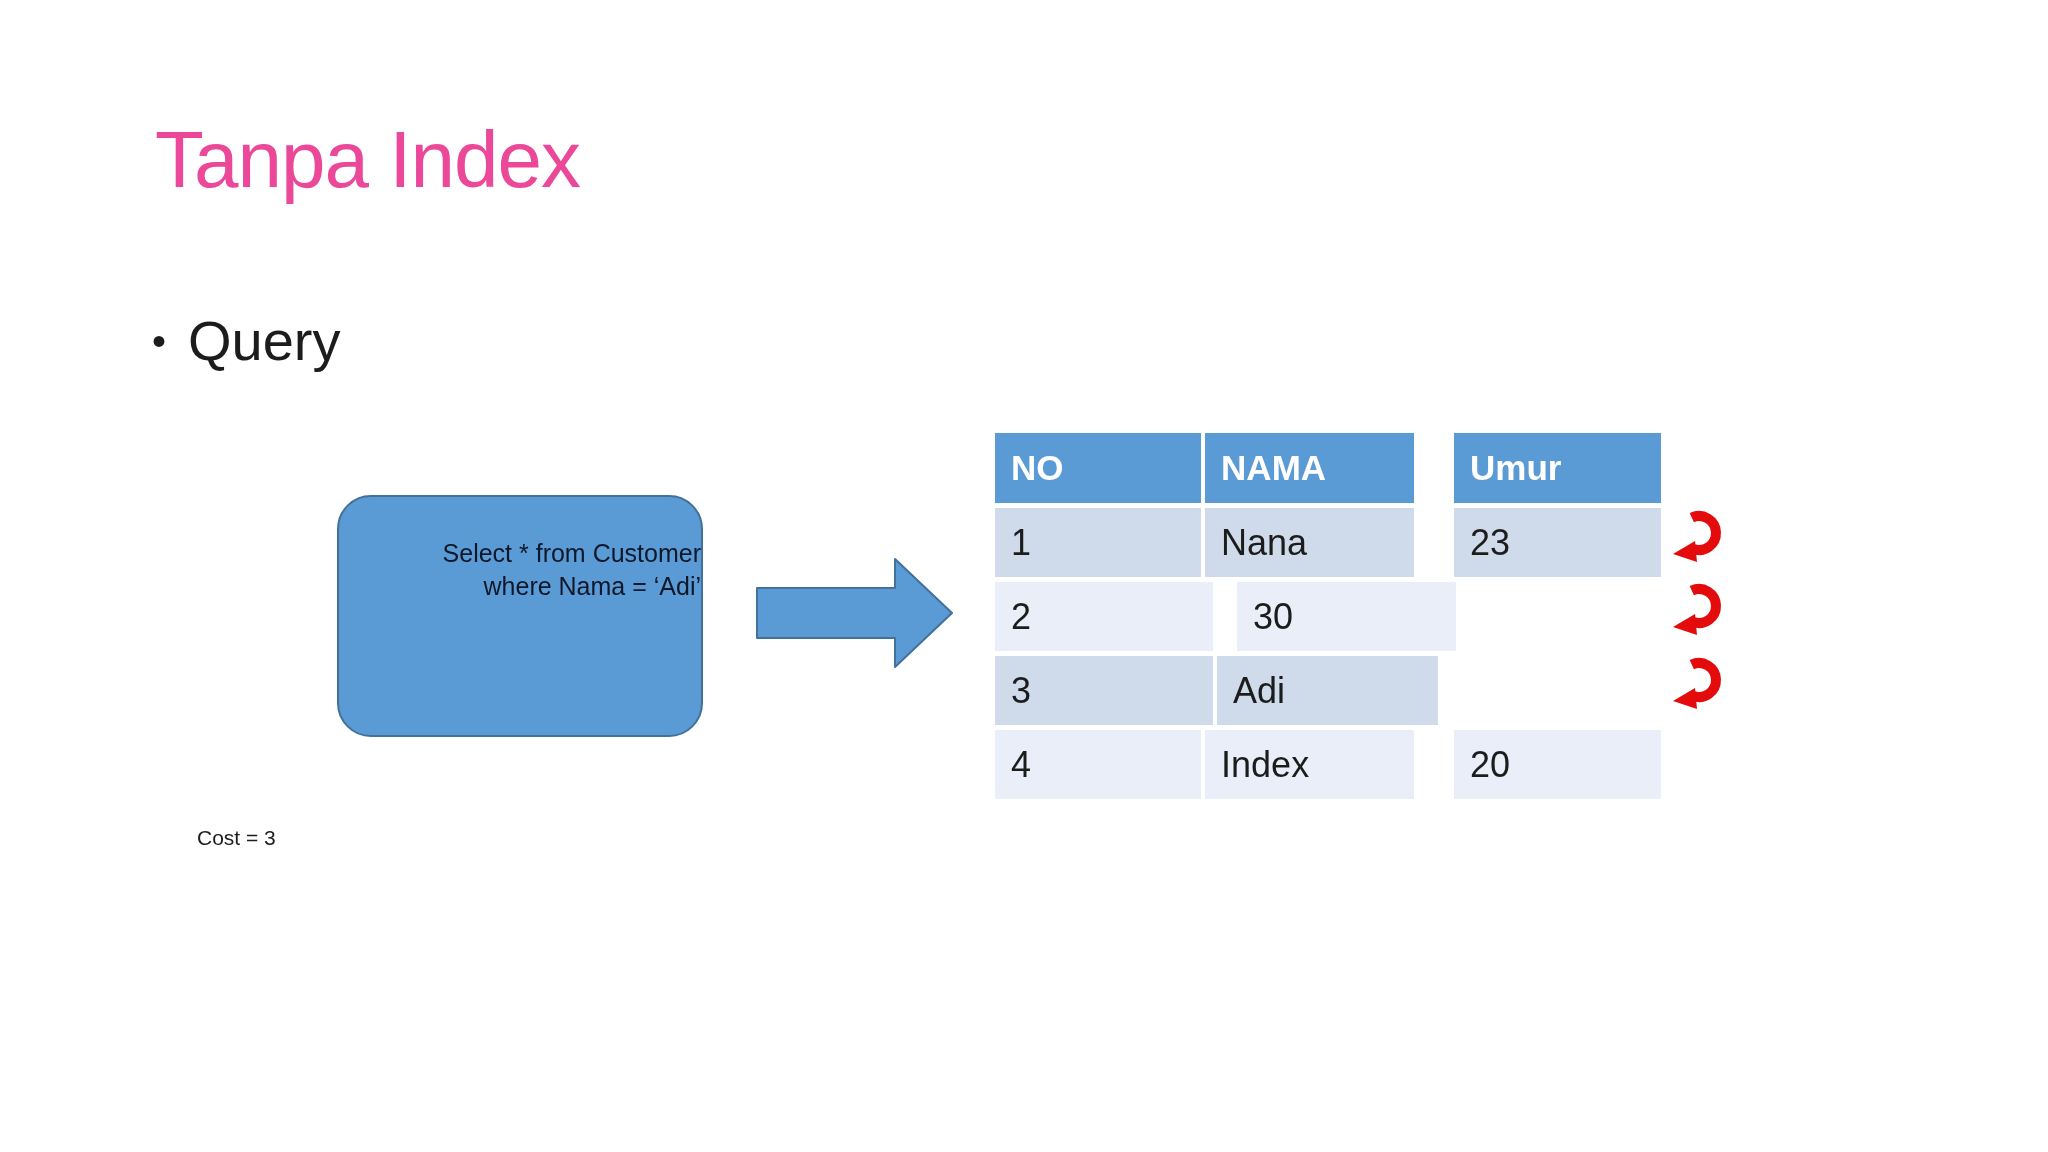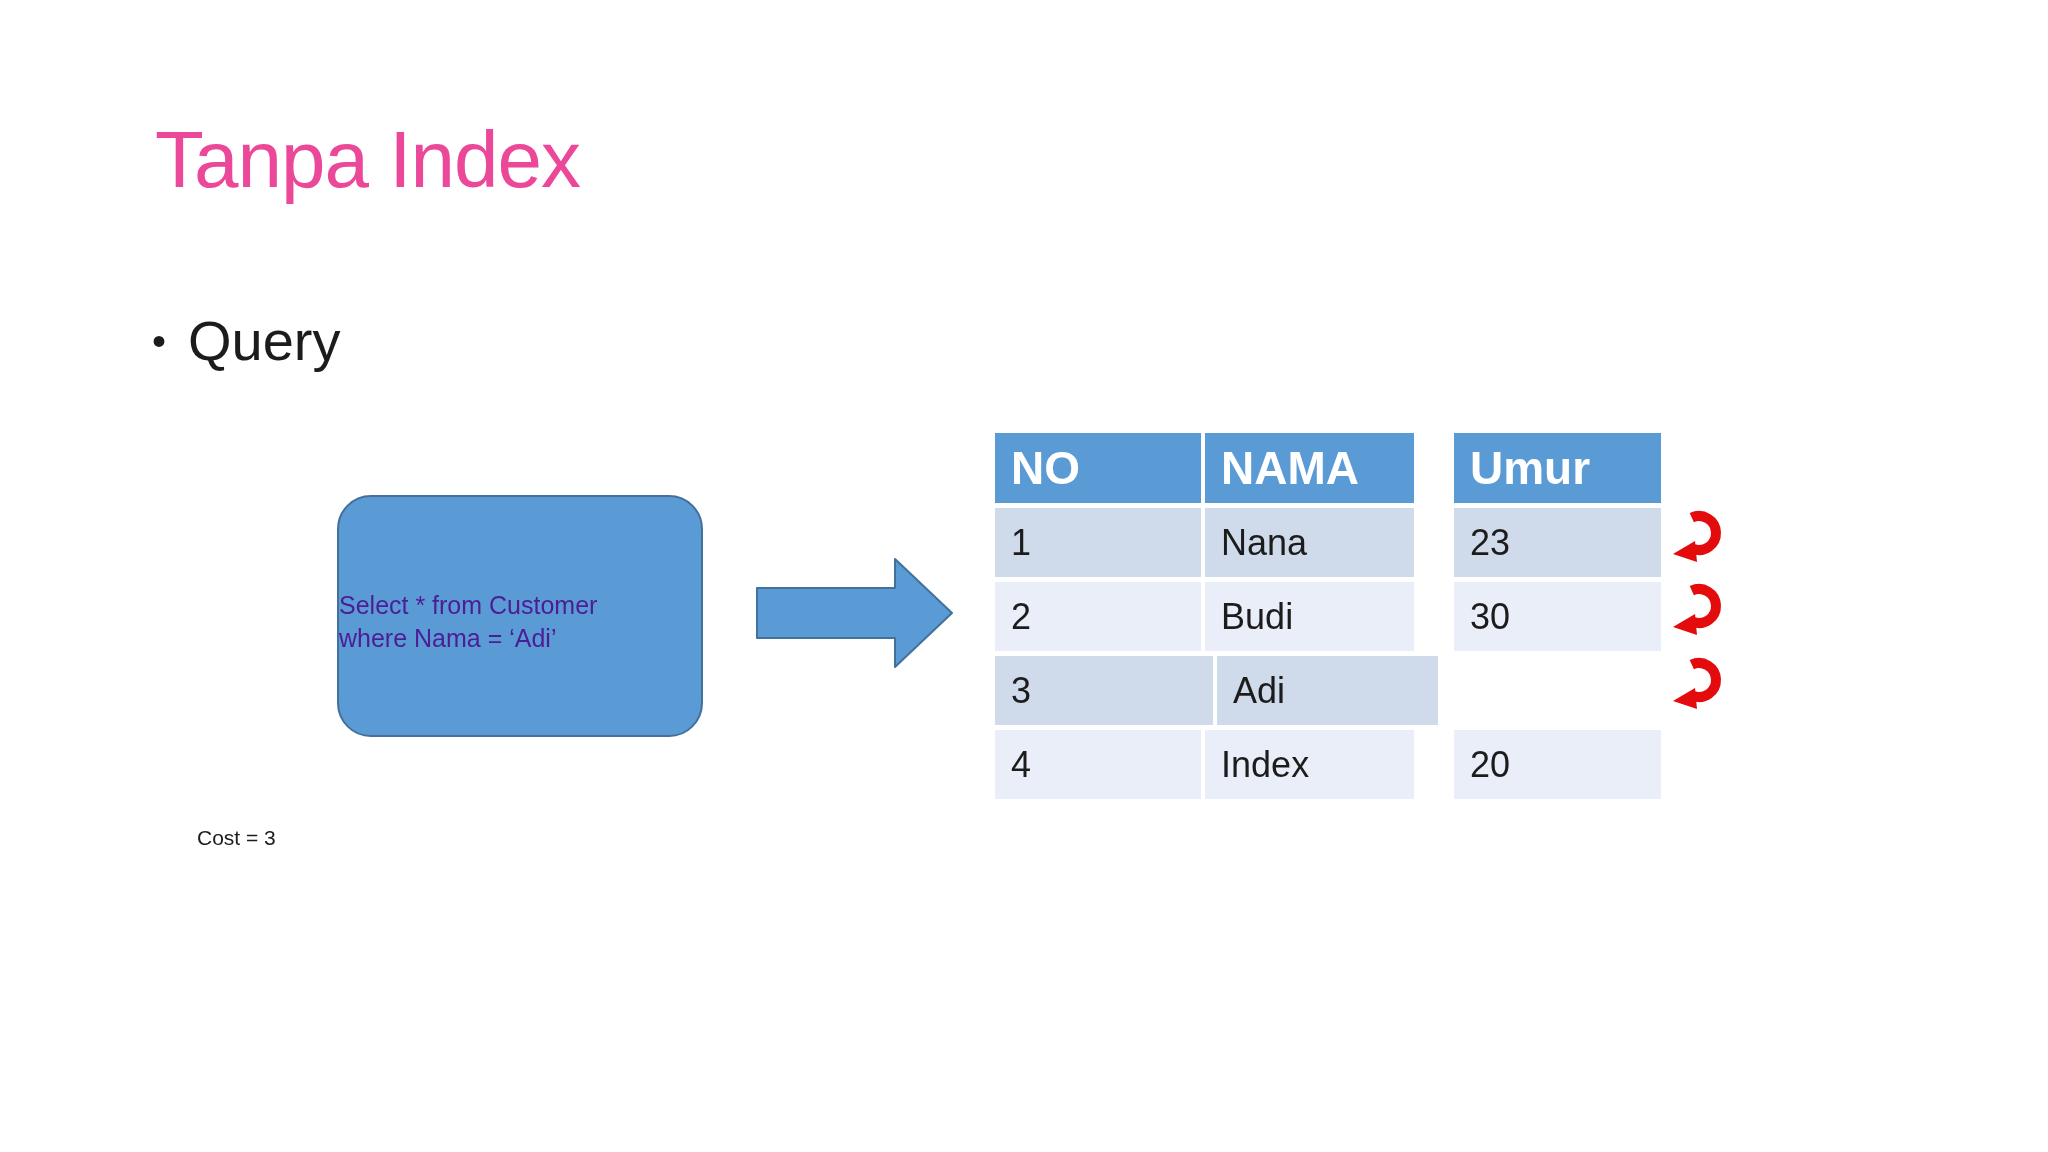--- a/index.html
+++ b/index.html
@@ -14,32 +14,32 @@
   .bullet-line{
     position:absolute;left:152px;top:310px;display:flex;align-items:center;
   }
   .bullet-marker{font-size:40px;margin-right:22px;line-height:1;}
   .bullet-text{font-size:56px;line-height:1.1;}
   .query-box{
     position:absolute;left:337px;top:495px;width:366px;height:242px;
     background:#5B9BD5;border:2px solid #41719C;border-radius:34px;box-sizing:border-box;
   }
   .query-text{
-    padding-top:92px;text-align:left;color:#4c1d95;
+    padding-top:40px;text-align:right;color:#0f172a;
     font-size:25px;line-height:33px;
   }
   .flow-arrow{position:absolute;left:755px;top:556px;}
   .db-table{position:absolute;left:995px;top:433px;width:666px;}
   .t-row{display:flex;margin-bottom:5px;}
   .t-cell{
     display:flex;align-items:center;box-sizing:border-box;
     padding-left:16px;height:69px;font-size:36px;color:#1C1C1C;
   }
   .t-head .t-cell{
-    height:70px;background:#5B9BD5;color:#FFFFFF;font-weight:bold;font-size:46px;
+    height:70px;background:#5B9BD5;color:#FFFFFF;font-weight:bold;font-size:35px;
   }
   .c1{width:218px;margin-right:4px;}
   .c2{width:221px;margin-right:20px;}
   .c3{width:219px;margin-left:20px;}
   .band-dark .t-cell{background:#CFDBEB;}
   .band-light .t-cell{background:#E9EEF8;}
   .t-head .t-cell{background:#5B9BD5;}
   .loop-arrow{position:absolute;left:1672px;}
   .loop-1{top:507px;}
   .loop-2{top:580px;}
@@ -75,21 +75,20 @@
       <div class="t-cell c2">NAMA</div>
       <div class="t-cell c3">Umur</div>
     </div>
     <div class="t-row band-dark">
       <div class="t-cell c1">1</div>
       <div class="t-cell c2">Nana</div>
       <div class="t-cell c3">23</div>
     </div>
     <div class="t-row band-light">
       <div class="t-cell c1">2</div>
-      <div class="t-cell c2">Budi</div>
       <div class="t-cell c3">30</div>
     </div>
     <div class="t-row band-dark">
       <div class="t-cell c1">3</div>
       <div class="t-cell c2">Adi</div>
     </div>
     <div class="t-row band-light">
       <div class="t-cell c1">4</div>
       <div class="t-cell c2">Index</div>
       <div class="t-cell c3">20</div>

